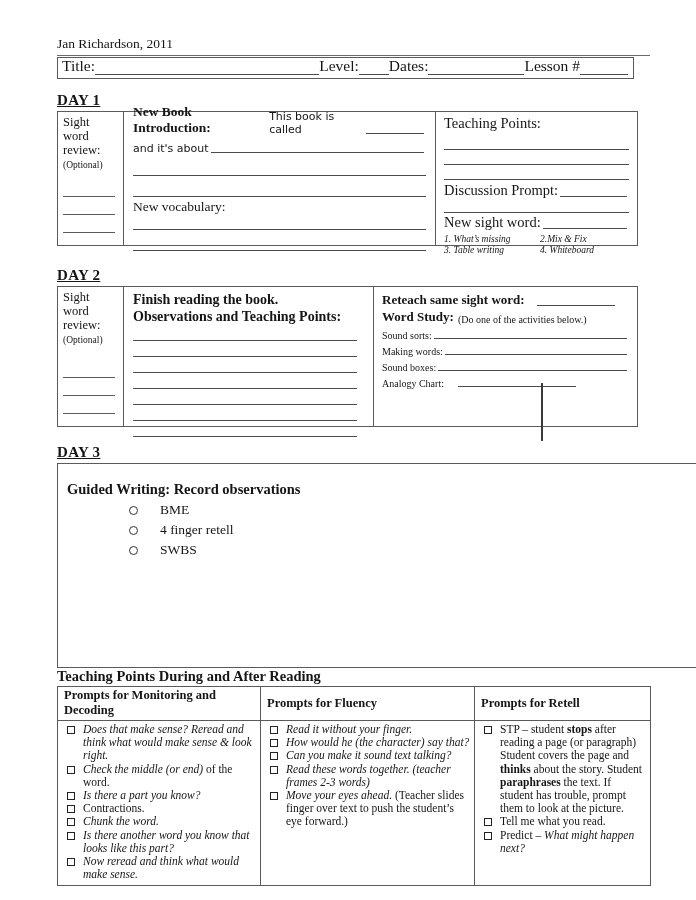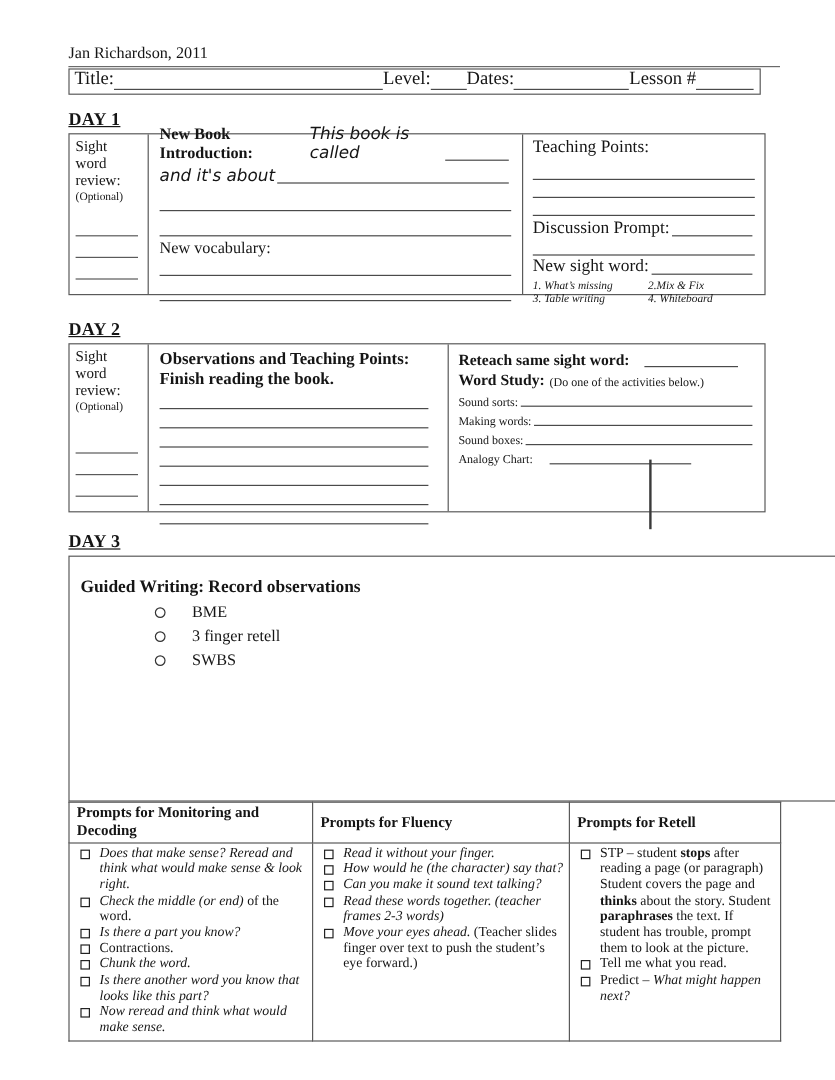--- a/index.html
+++ b/index.html
@@ -25,21 +25,21 @@
   .cell{box-sizing:border-box;}
   .cell + .cell{border-left:1px solid #5a5a5a;}
   .day1-tbl{height:135px;} .day2-tbl{height:141px;}
   .swr-cell{width:65px;padding:3px 5px;font-size:12.5px;line-height:14px;flex:0 0 auto;}
   .opt{font-size:9.5px;margin-top:1px;}
   .sline{width:52px;border-bottom:1px solid #5a5a5a;height:17px;}
   .sline.first{height:24px;}
   
   .d1mid{width:312px;padding:5px 9px 0 9px;flex:0 0 auto;font-size:13.5px;}
   .comic{font-family:Liberation Serif, serif;font-size:10px;}
-  .comic-i{font-family:"DejaVu Sans",sans-serif;font-size:14px;font-style:italic;}
+  .comic-i{font-family:"DejaVu Sans",sans-serif;font-size:11px;}
   .b{font-weight:bold;}
   .d1mid .wline{height:20px;}
   .nv{margin-top:2px;font-size:13.5px;}
   
   .d1right{flex:1 1 auto;padding:3px 8px 0 8px;font-size:14.5px;}
   .d1right .wline{height:14px;}
   .dp-row{height:19px;} .nsw-row{height:18px;}
   .acts{display:grid;grid-template-columns:96px auto;font-size:9.5px;font-style:italic;
         line-height:10.5px;margin-top:3px;}
   
@@ -139,22 +139,22 @@
   <div class="day-h mt22">DAY 2</div>
   <div class="tbl day2-tbl">
     <div class="cell swr-cell">
       <div>Sight word review:</div>
       <div class="opt">(Optional)</div>
       <div class="sline first" style="height:30px"></div>
       <div class="sline"></div>
       <div class="sline"></div>
     </div>
     <div class="cell d2mid">
+      <div>Finish reading the book.</div>
       <div>Observations and Teaching Points:</div>
-      <div>Finish reading the book.</div>
       <div class="wline"></div>
       <div class="wline"></div>
       <div class="wline"></div>
       <div class="wline"></div>
       <div class="wline"></div>
       <div class="wline"></div>
       <div class="wline"></div>
     </div>
     <div class="cell d2right">
       <div class="row">
@@ -187,28 +187,29 @@
 
   <div class="day-h mt18">DAY 3</div>
   <div class="day3-box">
     <div class="gw">Guided Writing: Record observations</div>
     <div class="d3li">
       <span class="ring"></span>
       <span>BME</span>
     </div>
     <div class="d3li">
       <span class="ring"></span>
-      <span>3 finger retell</span>
+      <span>4 finger retell</span>
     </div>
     <div class="d3li">
       <span class="ring"></span>
       <span>SWBS</span>
     </div>
   </div>
 
+  <div class="tp-h mt18">Teaching Points During and After Reading</div>
   <table class="ptable">
     <colgroup>
         <col class="c1">
         <col class="c2">
         <col class="c3">
       </colgroup>
     <tbody>
         <tr>
       <th>Prompts for Monitoring and Decoding</th>
       <th>Prompts for Fluency</th>

